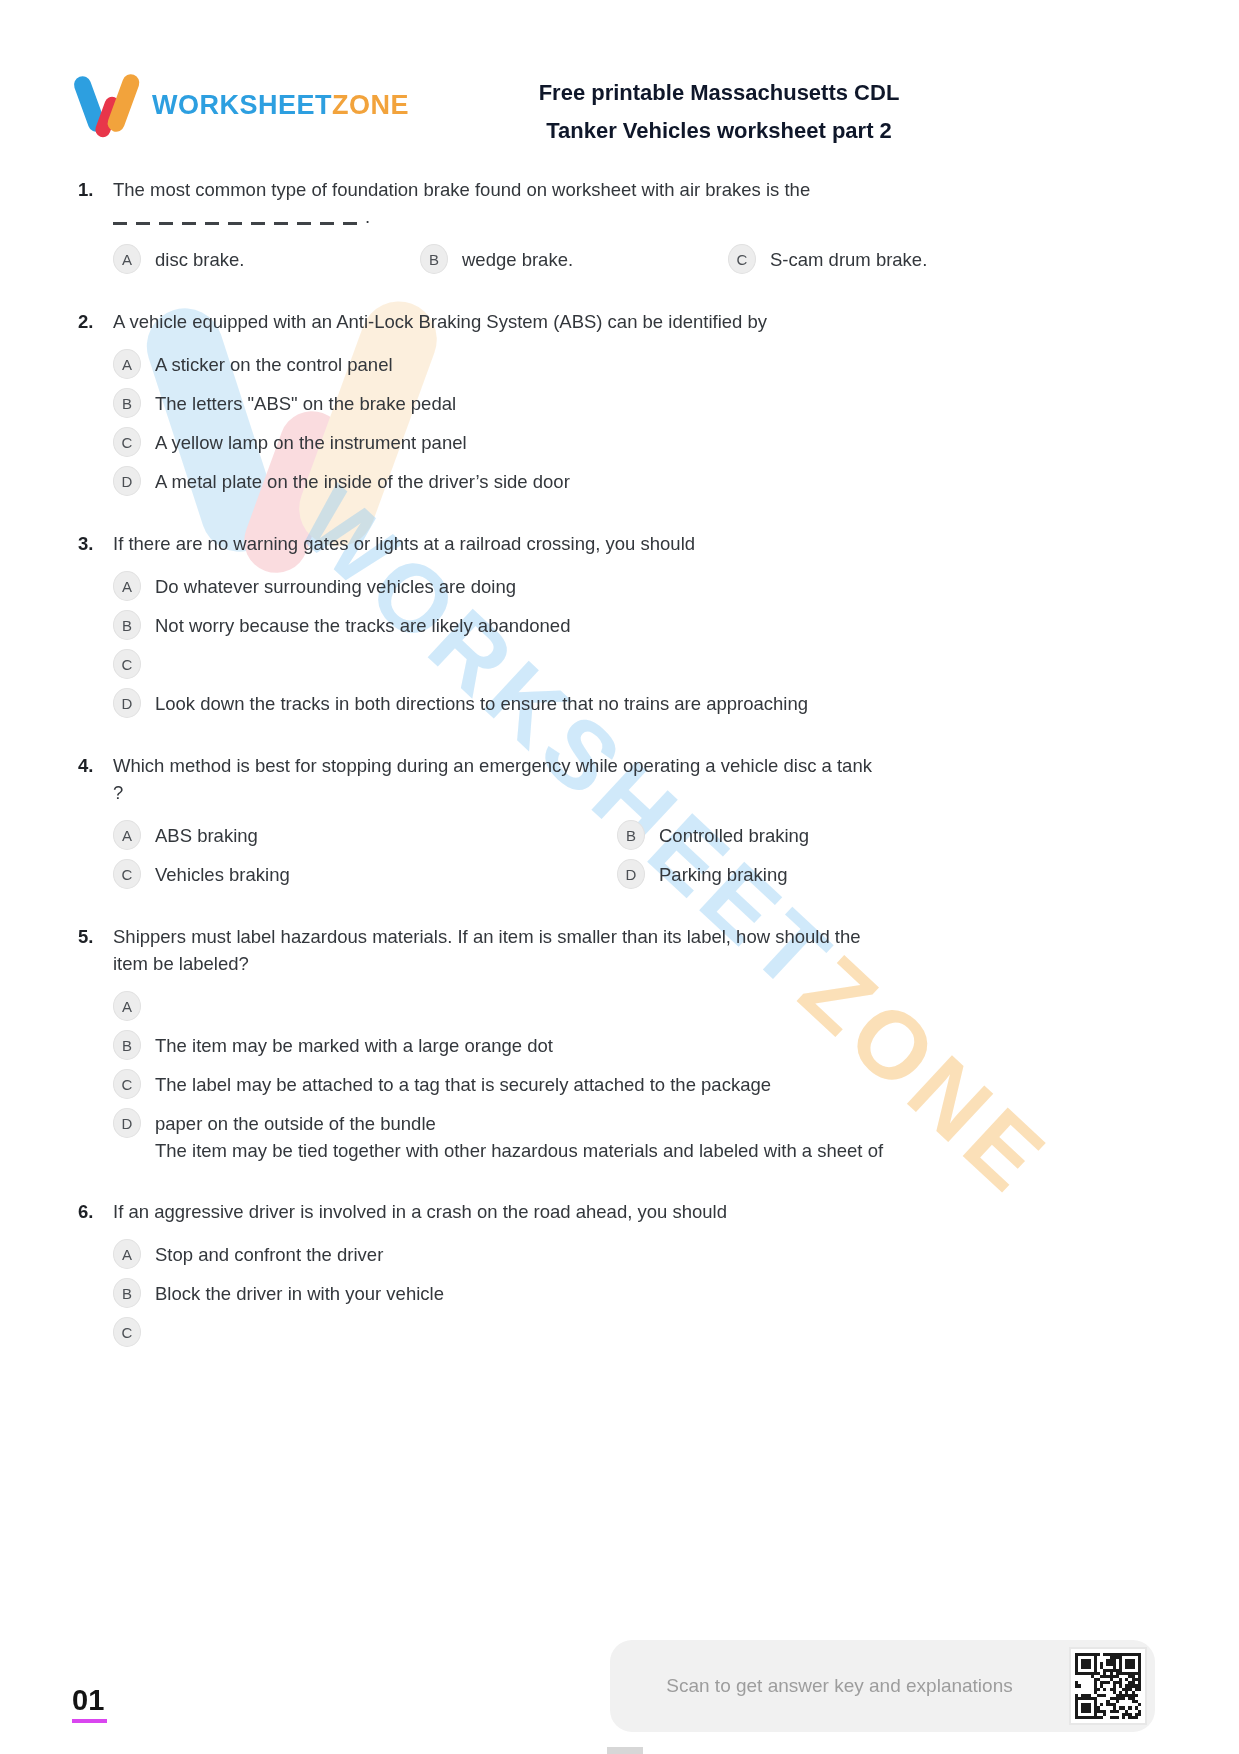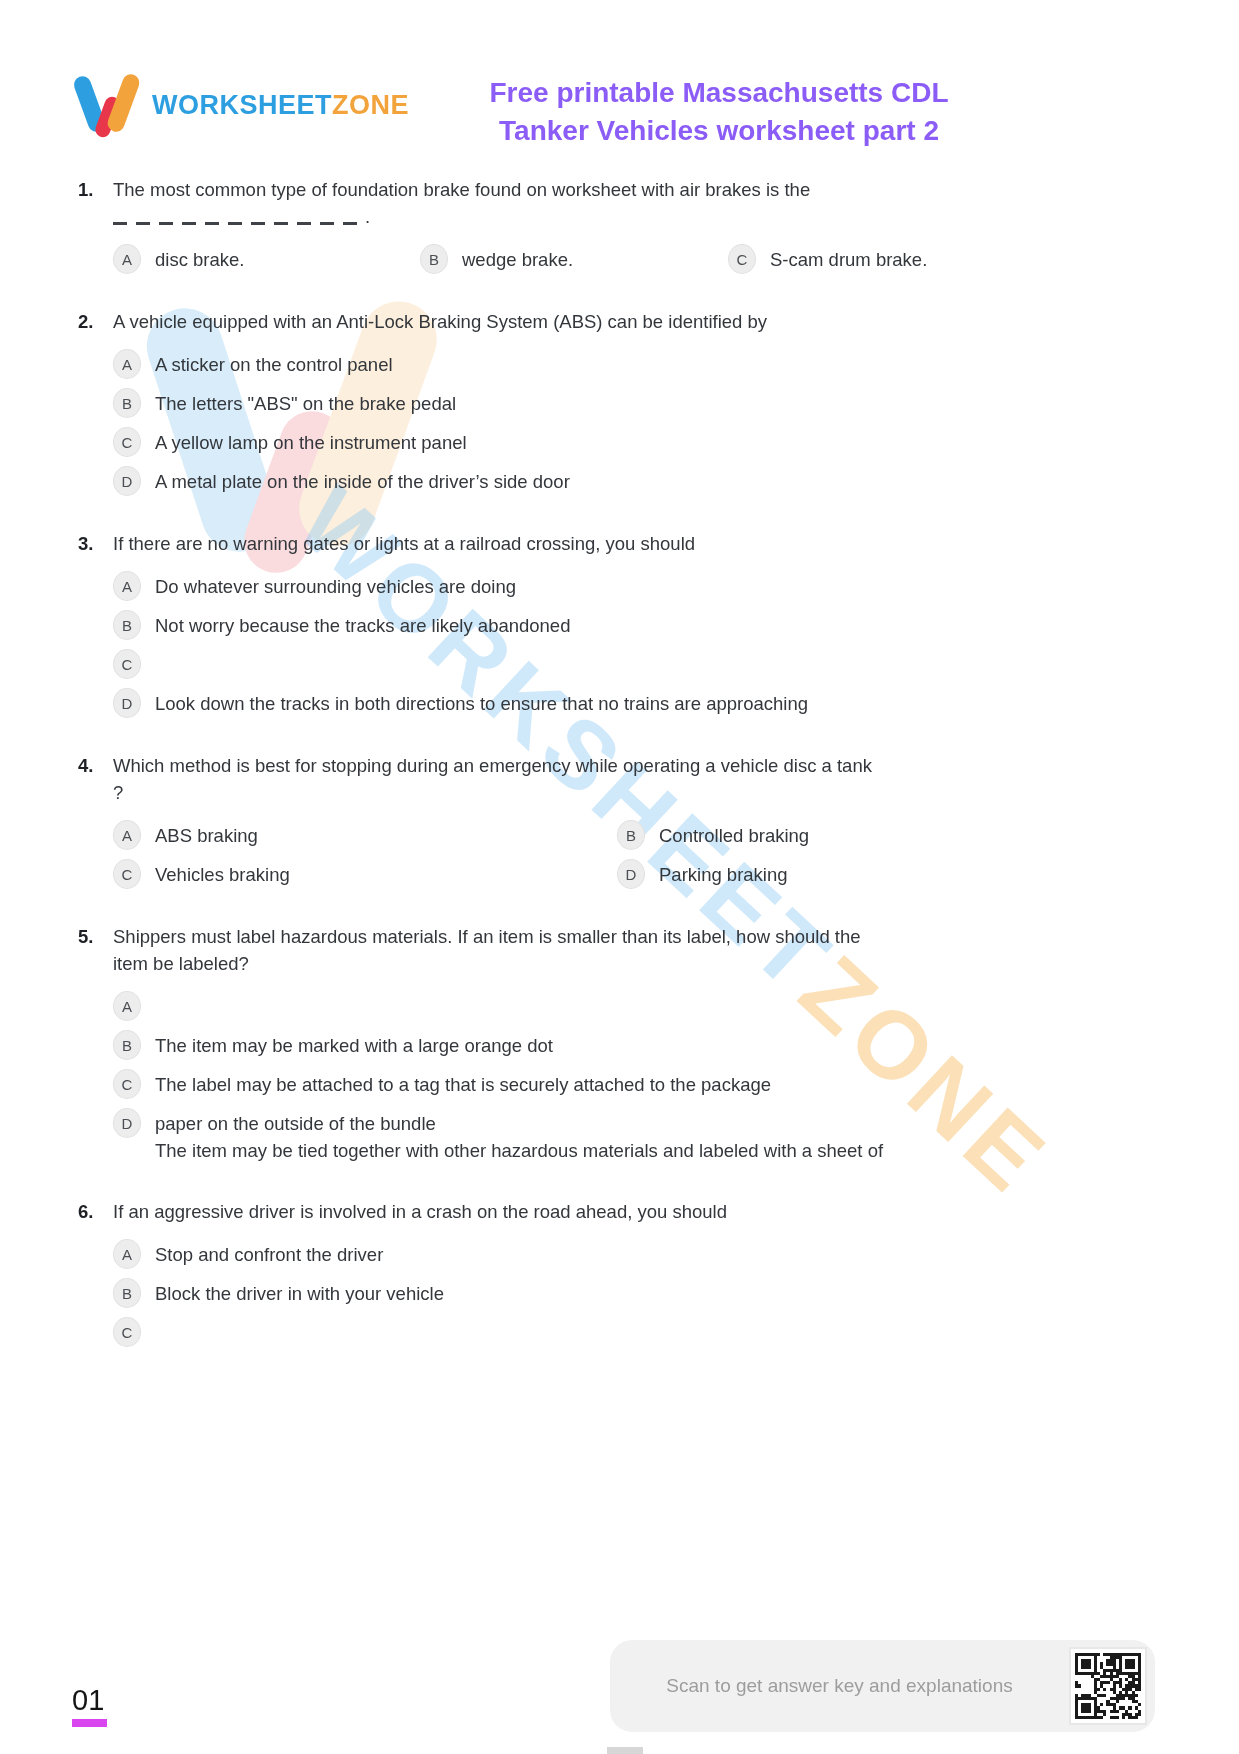--- a/index.html
+++ b/index.html
@@ -12,21 +12,21 @@
   .logo-mark{position:relative; width:64px; height:66px;}
   .stroke{position:absolute; border-radius:10px;}
   .s-blue  {width:17px; height:58px; left:7px;  top:3px;  background:#2d9fe0; transform:rotate(-20deg);}
   .s-red   {width:15px; height:42px; left:26px; top:24px; background:#e8364a; transform:rotate(20deg);}
   .s-yellow{width:17px; height:60px; left:41px; top:1px;  background:#f2a33c; transform:rotate(20deg);}
   .logo-text{font-size:27px; font-weight:800; letter-spacing:.5px;}
   .logo-text .b1{color:#2d9fe0;}
   .logo-text .b2{color:#f2a33c;}
   .header-title{
     position:absolute; left:719px; top:74px; transform:translateX(-50%);
-    text-align:center; font-size:28px; font-weight:700; color:#8b5cf6;
+    text-align:center; font-size:22px; font-weight:700; color:#0f172a;
     line-height:38px; white-space:nowrap; z-index:3;
   }
   
   .wm-logo{position:absolute; left:152px; top:290px; width:300px; height:310px; opacity:.30; z-index:1;}
   .wm-logo .w-blue  {position:absolute; width:76px; height:252px; left:22px;  top:14px;  background:#7fc2ec; border-radius:42px; transform:rotate(-18deg);}
   .wm-logo .w-red   {position:absolute; width:64px; height:168px; left:110px; top:118px; background:#ef8d98; border-radius:36px; transform:rotate(20deg);}
   .wm-logo .w-yellow{position:absolute; width:76px; height:256px; left:178px; top:6px;   background:#f6cd92; border-radius:42px; transform:rotate(20deg);}
   .wm-text{
     position:absolute; left:352px; top:466px; transform:rotate(43deg); transform-origin:0 0;
     font-size:96px; font-weight:700; letter-spacing:7px; white-space:nowrap; z-index:1;
@@ -50,22 +50,22 @@
               font-size:15px; color:#4b4f54; margin-right:14px;}
   .opt-text{padding-top:2px;}
   .options.row{display:flex;}
   .options.row .option{margin-top:0;}
   .options.row .c1{width:307px;}
   .options.row .c2{width:308px;}
   .options.row .c3{flex:1;}
   .options.grid2{display:grid; grid-template-columns:504px 1fr; row-gap:9px;}
   .options.grid2 .option{margin-top:0;}
   
-  .page-num{position:absolute; left:72px; top:1684px; font-size:29px; font-weight:400;
-            color:#141414; border-bottom:8px solid #d946ef; padding:0 3px 2px 0; z-index:3;}
+  .page-num{position:absolute; left:72px; top:1684px; font-size:29px; font-weight:700;
+            color:#141414; border-bottom:4px solid #d946ef; padding:0 3px 2px 0; z-index:3;}
   .scan-box{position:absolute; left:610px; top:1640px; width:545px; height:92px;
             background:#f1f1f1; border-radius:22px; display:flex; align-items:center; z-index:3;}
   .scan-text{flex:1; text-align:center; color:#9d9d9d; font-size:19px;}
   .qr-outer{flex:0 0 auto; width:78px; height:78px; background:#ffffff; border:2px solid #e7e7e7;
             box-sizing:border-box; margin-right:8px; padding:4px;}
   .qr-outer svg{display:block; width:100%; height:100%;}
   .bottom-tab{position:absolute; left:607px; top:1747px; width:36px; height:7px; background:#d7d7d7; z-index:3;}
 </style>
 </head>
 <body>

